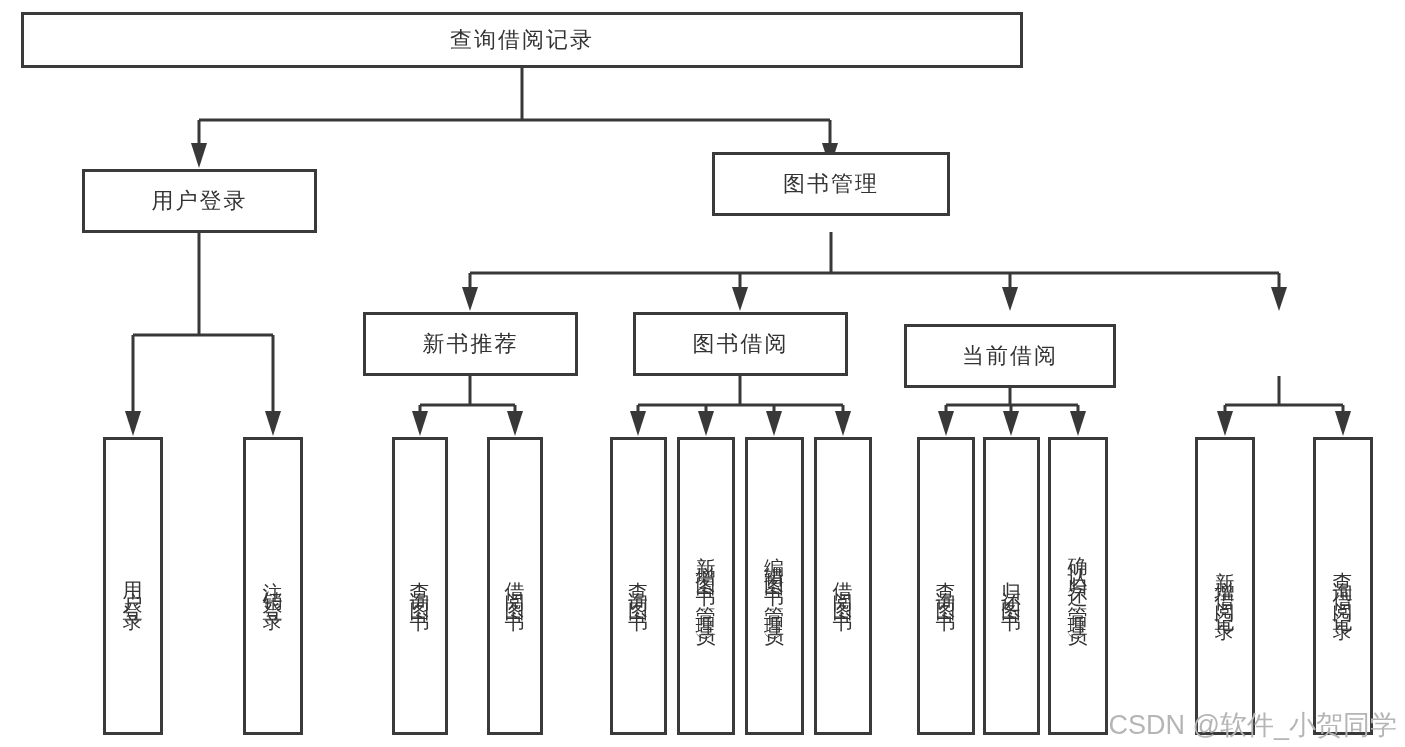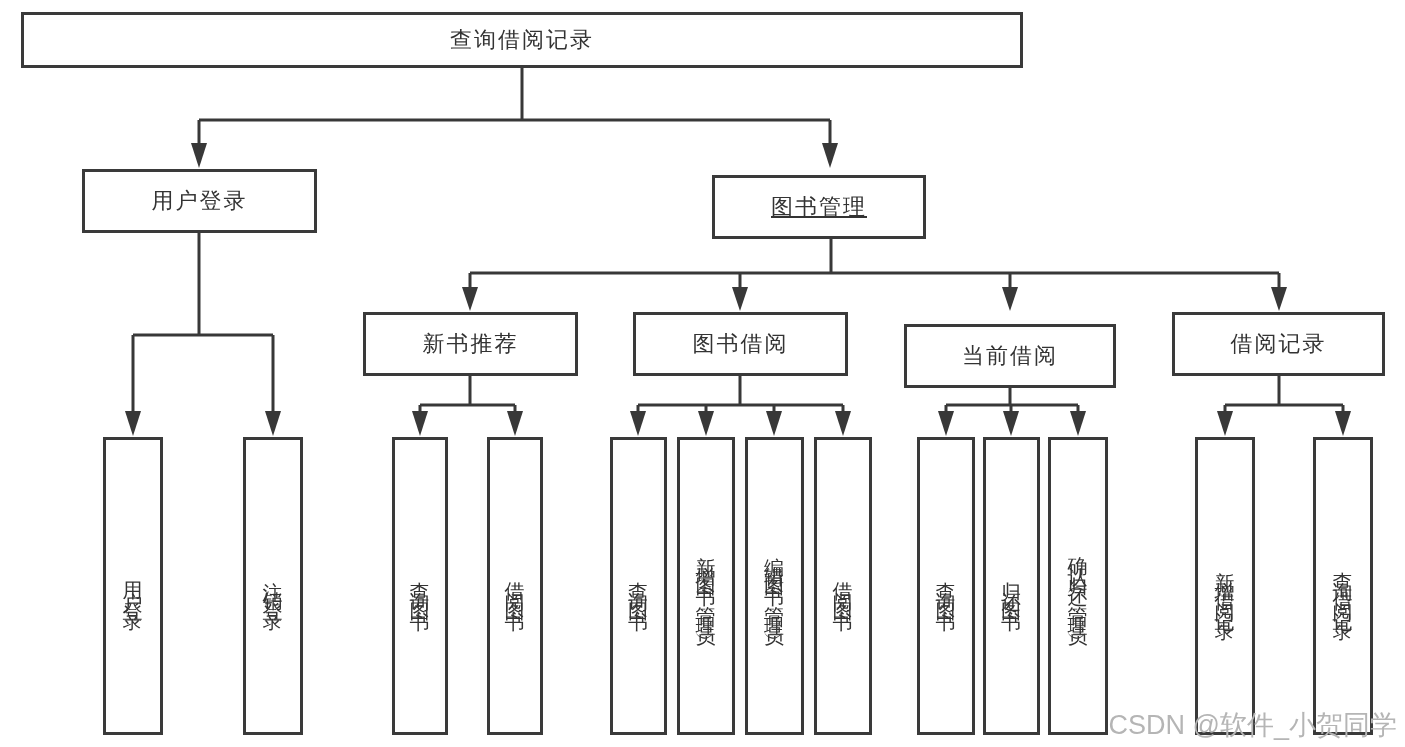--- a/index.html
+++ b/index.html
@@ -44,21 +44,21 @@
   .vnode .vtext {
     writing-mode: vertical-rl;
     text-orientation: mixed;
     letter-spacing: 10px;
     line-height: 1;
     white-space: nowrap;
   }
   
   .n-root           { left: 21px;   top: 12px;  width: 1002px; height: 56px; }
   .n-user-login     { left: 82px;   top: 169px; width: 235px;  height: 64px; }
-  .n-book-mgmt      { left: 712px;  top: 175px; width: 214px;  height: 64px; text-decoration: underline; }
+  .n-book-mgmt      { left: 712px;  top: 152px; width: 238px;  height: 64px; }
   .n-new-book-rec   { left: 363px;  top: 312px; width: 215px;  height: 64px; }
   .n-book-borrow    { left: 633px;  top: 312px; width: 215px;  height: 64px; }
   .n-current-borrow { left: 904px;  top: 324px; width: 212px;  height: 64px; }
   .n-borrow-records { left: 1172px; top: 312px; width: 213px;  height: 64px; }
   .l-user-login     { left: 103px;  top: 437px; width: 60px; height: 298px; }
   .l-logout         { left: 243px;  top: 437px; width: 60px; height: 298px; }
   .l-query-book-1   { left: 392px;  top: 437px; width: 56px; height: 298px; }
   .l-borrow-book-1  { left: 487px;  top: 437px; width: 56px; height: 298px; }
   .l-query-book-2   { left: 610px;  top: 437px; width: 57px; height: 298px; }
   .l-add-book       { left: 677px;  top: 437px; width: 58px; height: 298px; }
@@ -144,23 +144,20 @@
 
   <div class="node hnode n-book-borrow">
     <span>图书借阅</span>
   </div>
   <div class="node hnode n-new-book-rec">
     <span>新书推荐</span>
   </div>
   <div class="node hnode n-current-borrow">
     <span>当前借阅</span>
   </div>
-  <div class="node hnode n-borrow-records">
-    <span>借阅记录</span>
-  </div>
 
   <div class="node vnode l-user-login">
     <span class="vtext">用户登录</span>
   </div>
   <div class="node vnode l-logout">
     <span class="vtext">注销登录</span>
   </div>
 
   <div class="node vnode l-query-book-1">
     <span class="vtext">查询图书</span>

